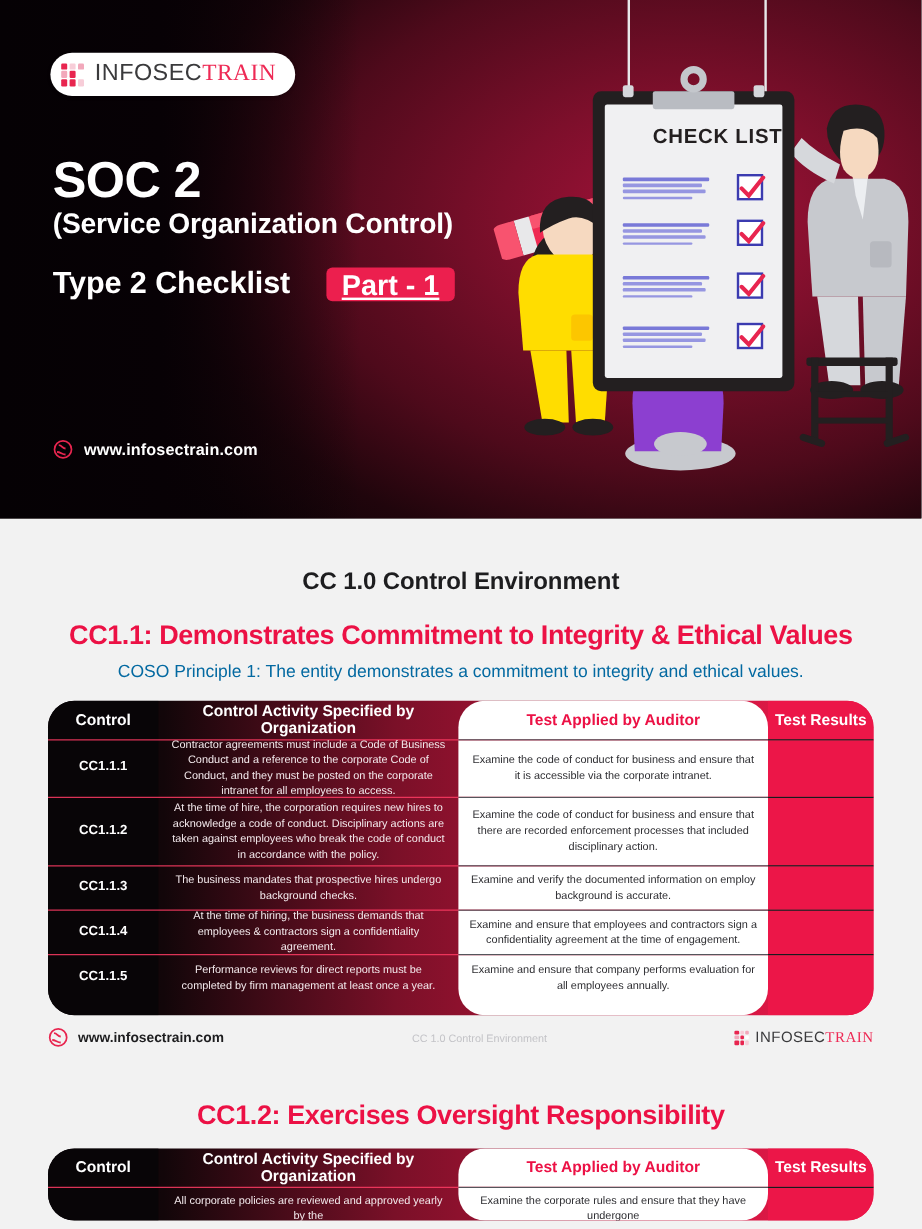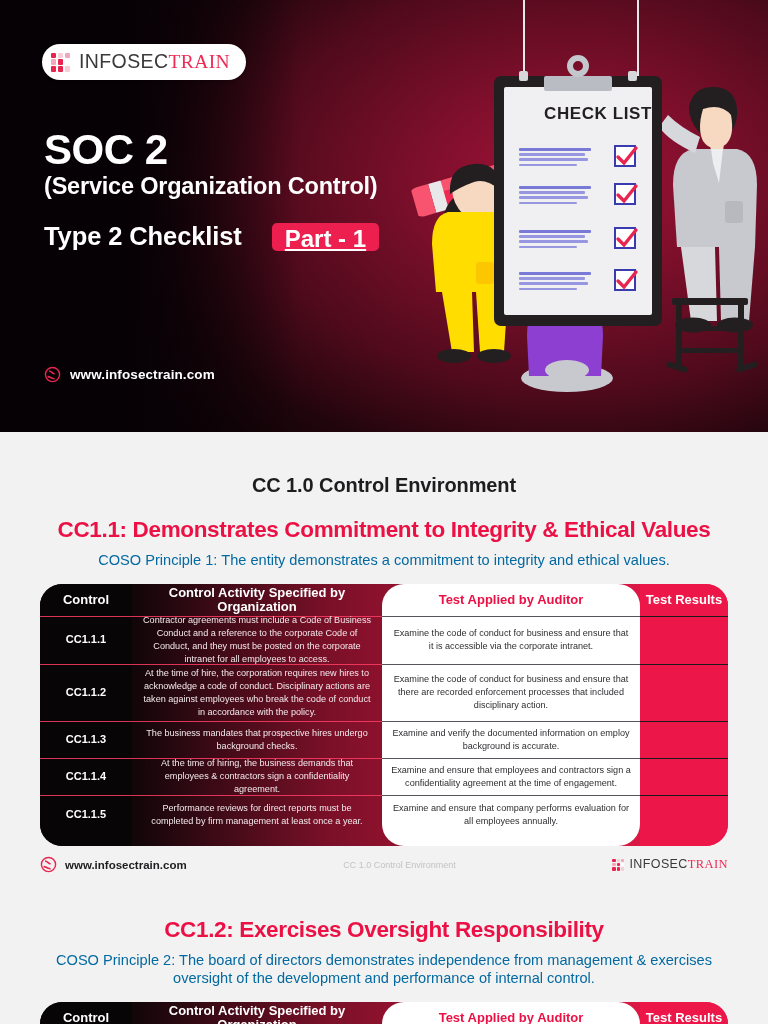--- a/index.html
+++ b/index.html
@@ -415,21 +415,20 @@
           <i class="lg-a"></i>
           <i class="lg-c"></i>
       </span>
       <span class="logo-word"><span class="w1">INFOSEC</span><span class="w2">TRAIN</span></span>
     </div>
   </div>
 </div>
 
 <div class="section">
   <div class="sec-title" style="margin-top:42px">CC1.2: Exercises Oversight Responsibility</div>
-  <div class="sec-desc">COSO Principle 2: The board of directors demonstrates independence from management &amp; exercises oversight of the development and performance of internal control.</div>
 
   <div class="card" style="height:60px">
     <div class="col-control"></div>
     <div class="col-auditor"></div>
     <div class="col-results"></div>
 
     <div class="thead">
       <div class="th th-control">Control</div>
       <div class="th th-activity">Control Activity Specified by Organization</div>
       <div class="th th-auditor">Test Applied by Auditor</div>

